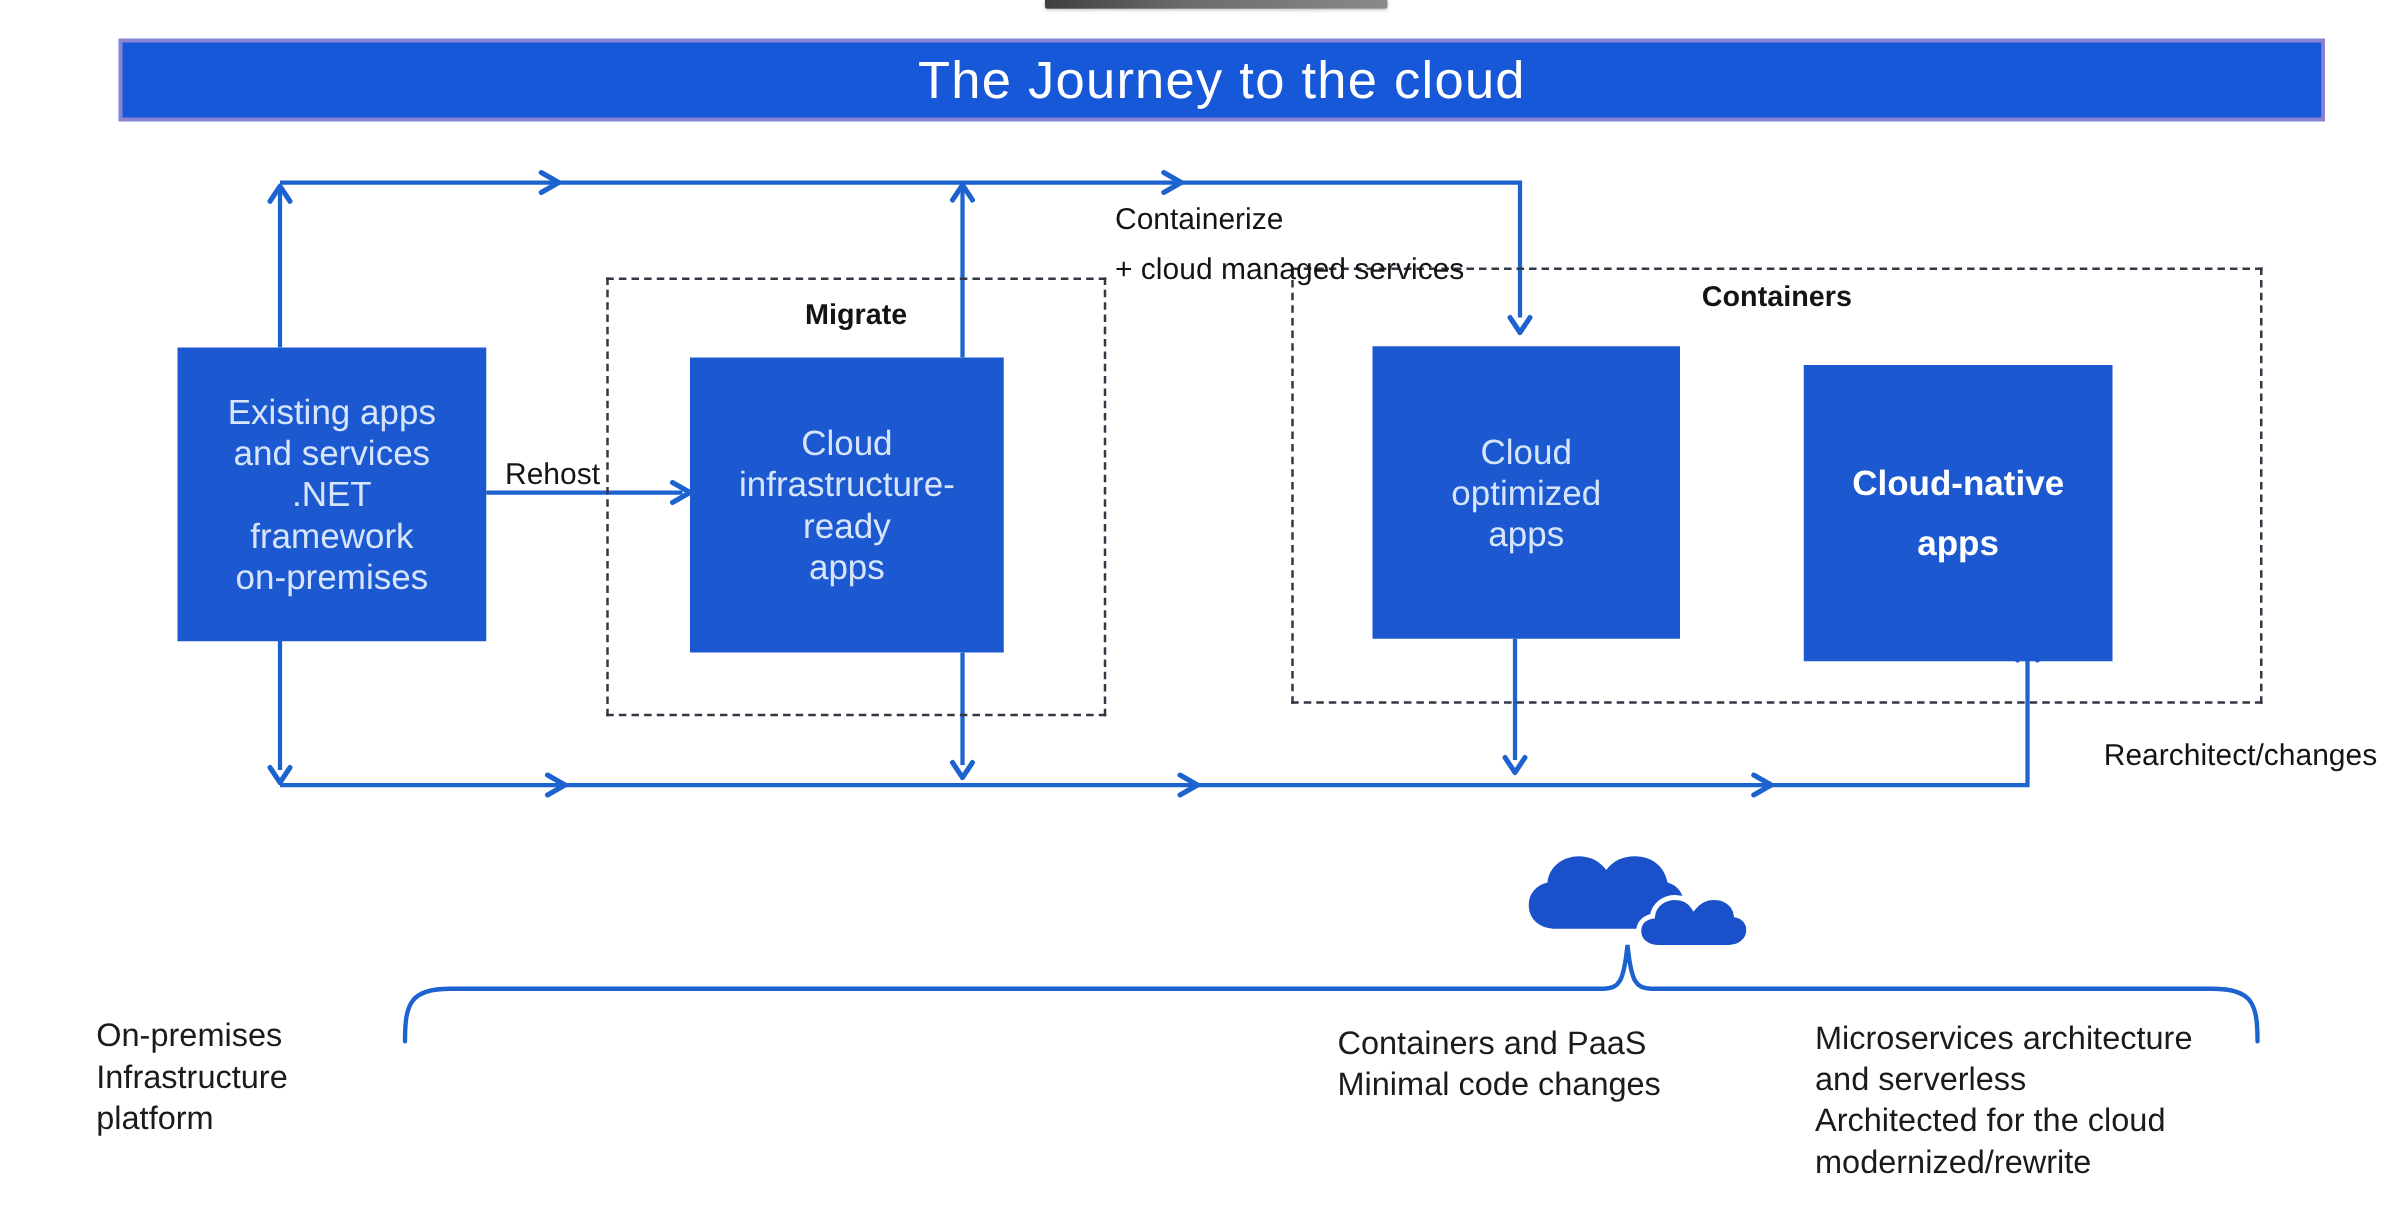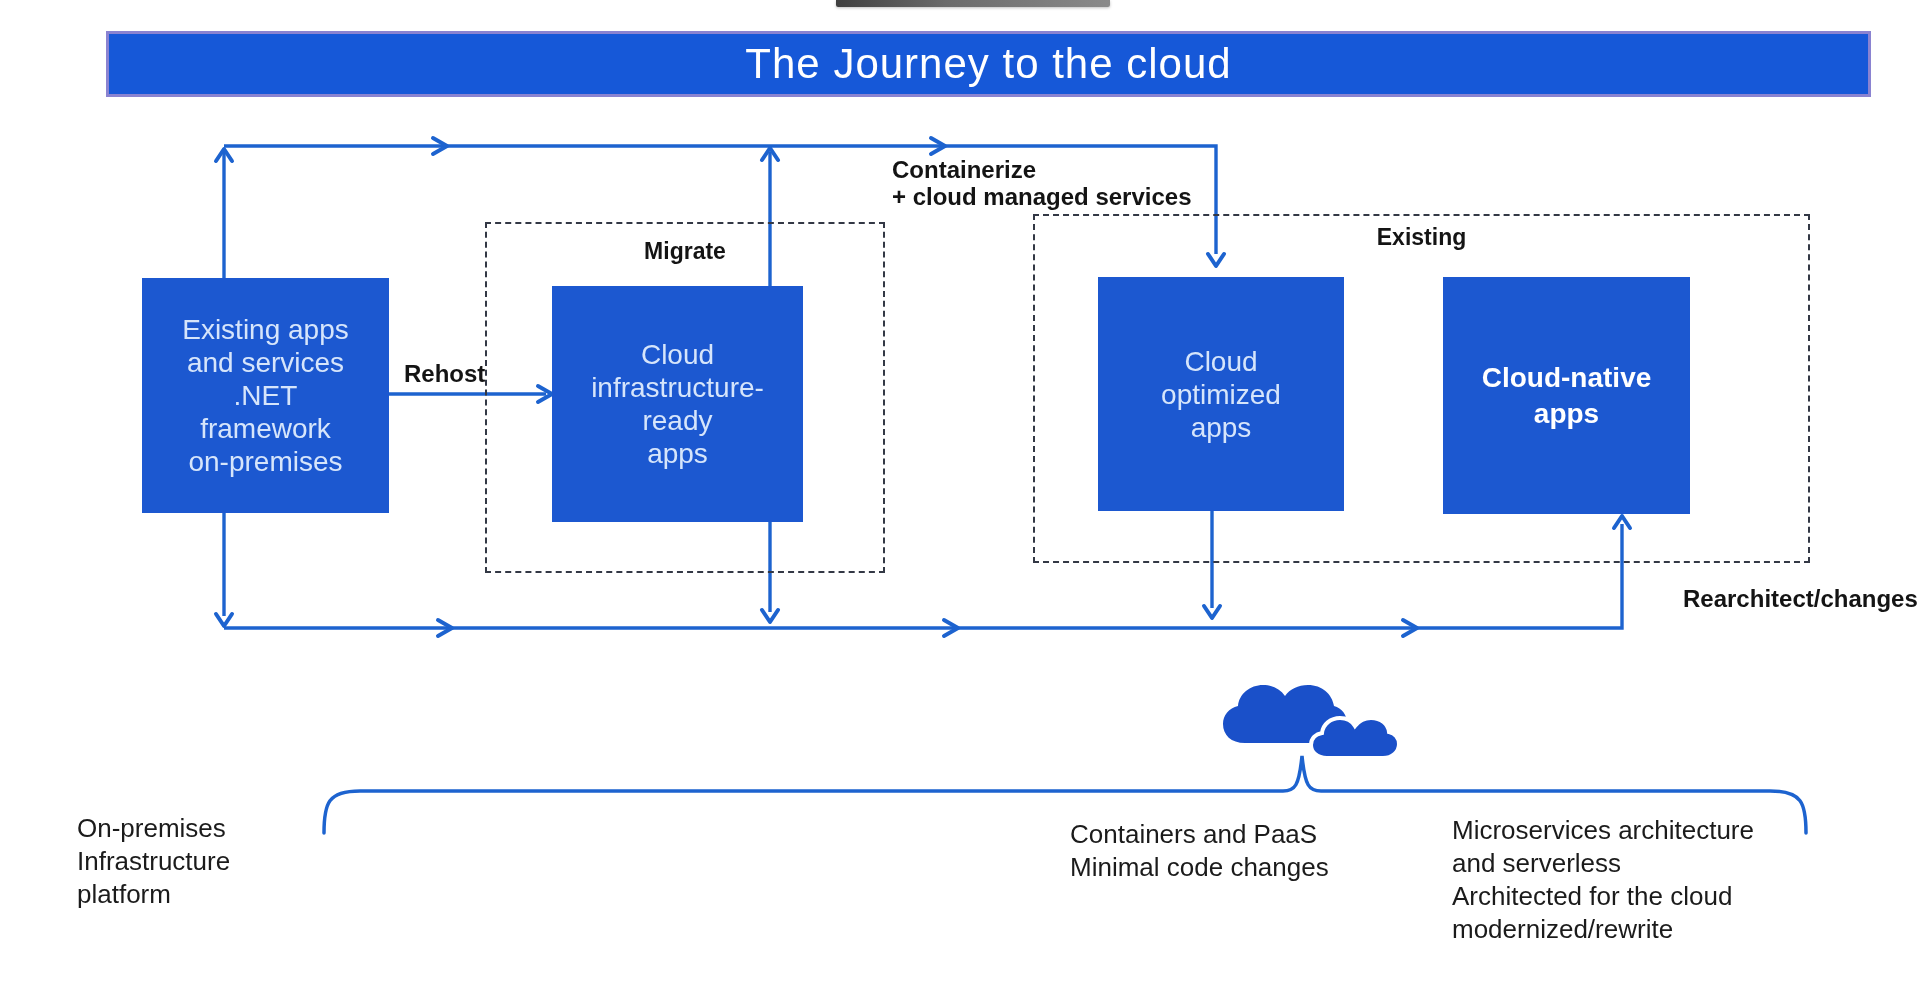--- a/index.html
+++ b/index.html
@@ -8,21 +8,21 @@
     font-family:"Liberation Sans", sans-serif;
   }
   .artifact-bar{
     position:absolute;left:836px;top:0;width:274px;height:7px;
     background:linear-gradient(90deg,#3f3f3f,#6b6b6b 40%,#8a8a8a);
     border-radius:0 0 2px 2px;box-shadow:0 1px 3px rgba(0,0,0,.25);
   }
   .banner{
     position:absolute;left:95px;top:31px;width:1765px;height:66px;
     background:#1658d8;border:3px solid #8a83d1;box-sizing:border-box;
-    display:flex;align-items:center;justify-content:center;margin-left:11px;
+    display:flex;align-items:center;justify-content:center;
   }
   .banner-title{
     color:#ffffff;font-size:42px;font-weight:400;letter-spacing:1px;white-space:nowrap;
   }
   .dashed-group{
     position:absolute;border:2px dashed #333845;box-sizing:border-box;
   }
   .group-migrate{left:485px;top:222px;width:400px;height:351px;}
   .group-modernize{left:1033px;top:214px;width:777px;height:349px;}
   .group-label{
@@ -32,23 +32,23 @@
   .group-migrate .group-label{top:14px;}
   .group-modernize .group-label{top:8px;}
   .bluebox{
     position:absolute;background:#1c58d0;
     display:flex;align-items:center;justify-content:center;text-align:center;
     color:#d6e5fb;font-size:28px;line-height:33px;white-space:pre-line;
   }
   .box-existing{left:142px;top:278px;width:247px;height:235px;}
   .box-infra{left:552px;top:286px;width:251px;height:236px;}
   .box-optimized{left:1098px;top:277px;width:246px;height:234px;}
-  .box-native{left:1443px;top:277px;width:247px;height:237px;font-weight:700;color:#ffffff;line-height:36px;}
+  .box-native{left:1443px;top:292px;width:247px;height:237px;font-weight:700;color:#ffffff;line-height:48px;}
   .flow-label{
-    position:absolute;color:#141414;font-weight:700;font-size:24px;line-height:27px;white-space:pre-line;
+    position:absolute;color:#141414;font-weight:400;font-size:24px;line-height:40px;white-space:pre-line;
   }
   .label-rehost{left:404px;top:360px;}
   .label-containerize{left:892px;top:156px;}
   .label-rearchitect{left:1683px;top:585px;}
   .footnote{
     position:absolute;color:#1b1b1b;font-size:26px;line-height:33px;white-space:pre-line;
   }
   .fn-onprem{left:77px;top:812px;}
   .fn-iaas{left:400px;top:810px;}
   .fn-paas{left:1070px;top:818px;}
@@ -128,21 +128,21 @@
     <path class="brace" d="M324,833 C324,803 328,791 360,791 L1283,791
          C1295,791 1299,786 1302,756
          C1305,786 1309,791 1321,791 L1770,791
          C1802,791 1806,803 1806,833"></path>
   </svg>
 
   <div class="dashed-group group-migrate">
     <div class="group-label">Migrate</div>
   </div>
   <div class="dashed-group group-modernize">
-    <div class="group-label">Existing</div>
+    <div class="group-label">Containers</div>
   </div>
 
   <div class="bluebox box-existing">Existing apps
 and services
 .NET
 framework
 on-premises</div>
   <div class="bluebox box-infra">Cloud
 infrastructure-
 ready

